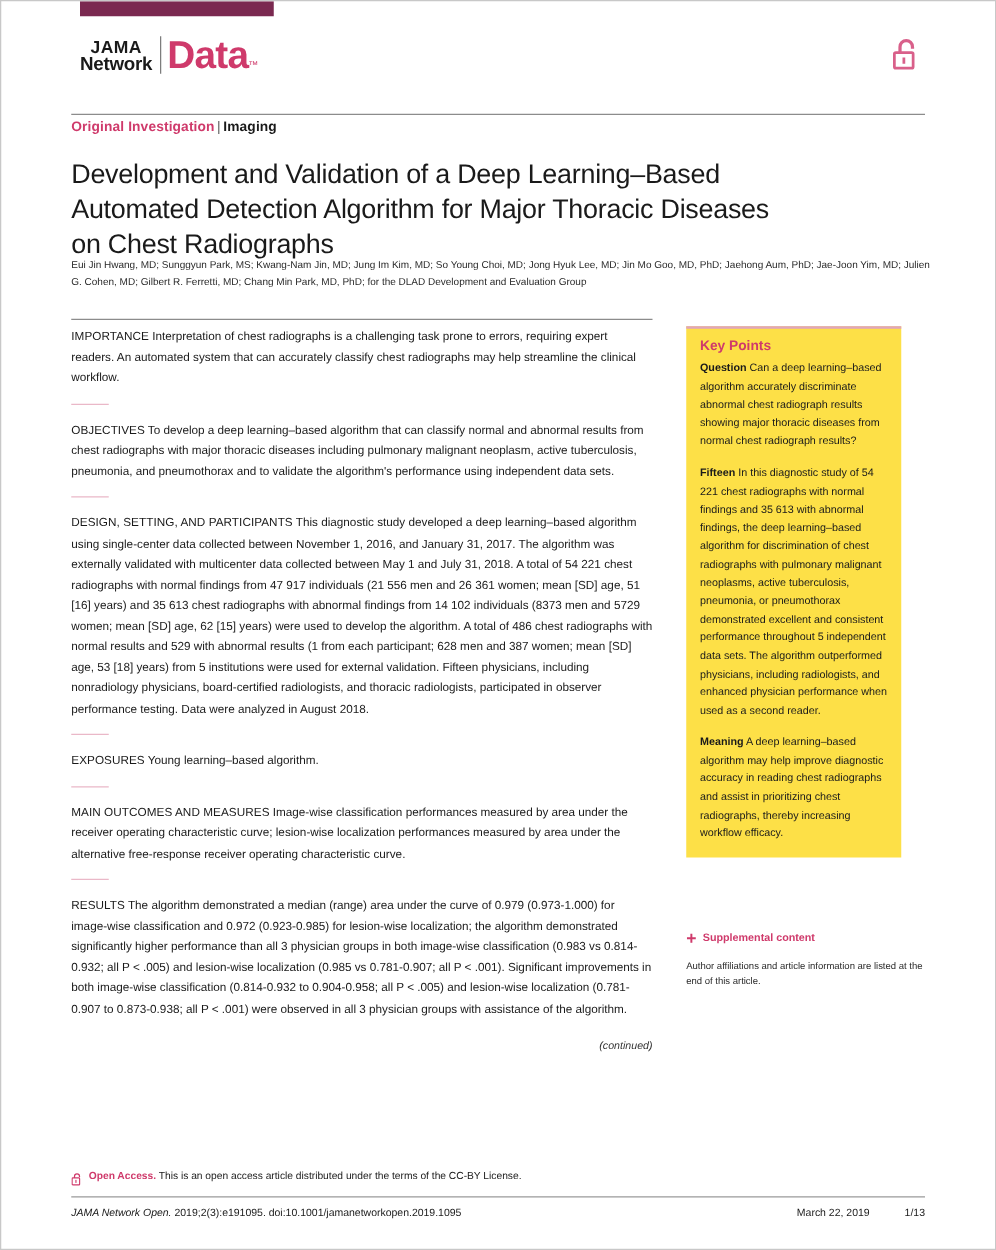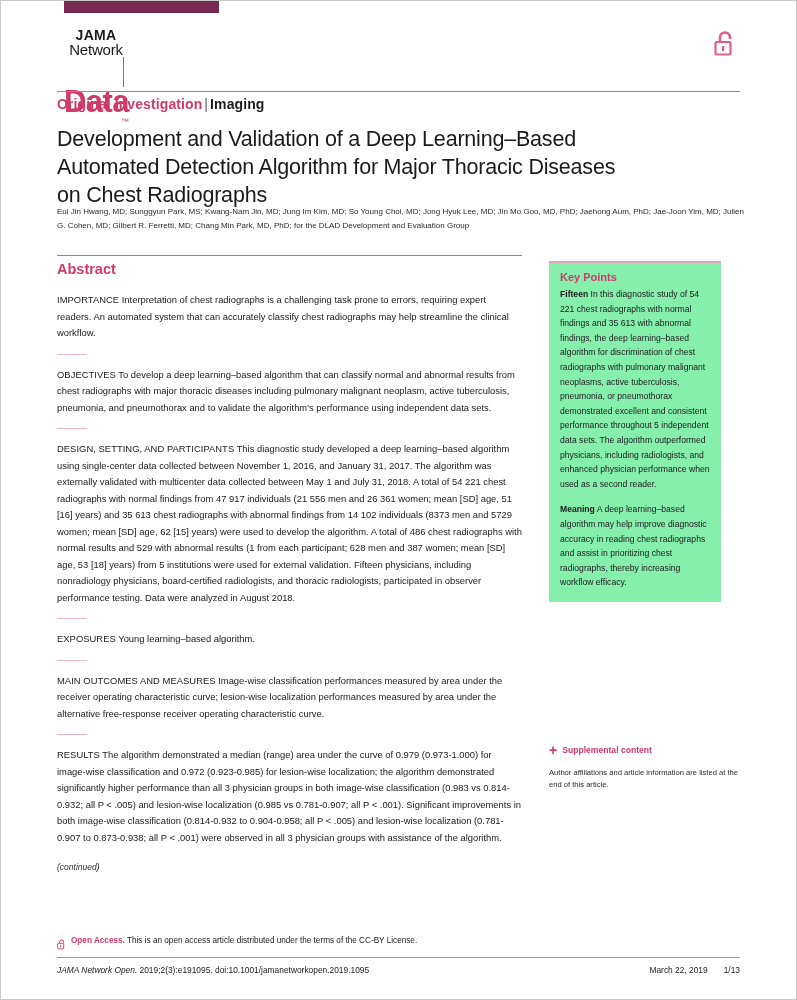--- a/index.html
+++ b/index.html
@@ -27,32 +27,31 @@
     width: 155px;
     height: 12px;
     background: #7a2950;
   }
   .logo {
     position: absolute;
     left: 63px;
     top: 28px;
     display: flex;
     align-items: flex-end;
-    flex-direction: column;
   }
   .logo-jama {
     font-weight: bold;
     font-size: 14px;
     line-height: 13px;
     letter-spacing: .3px;
     color: #1a1a1a;
     text-align: center;
   }
   .logo-network {
-    font-weight: normal;
+    font-weight: bold;
     font-size: 15px;
     line-height: 15px;
     letter-spacing: -.2px;
     color: #1a1a1a;
   }
   .logo-left { padding-right: 6px; text-align: center; }
   .logo-rule {
     width: 1px;
     background: #7d7d7d;
     height: 30px;
@@ -81,21 +80,21 @@
     left: 56px;
     top: 90px;
     width: 683px;
     height: 1px;
     background: #8c8c8c;
   }
   .kicker {
     position: absolute;
     left: 56px;
     top: 95px;
-    font-size: 14px;
+    font-size: 11px;
     font-weight: bold;
     letter-spacing: .1px;
   }
   .kicker .oi { color: #cf3a6b; }
   .kicker .sep { color: #5a5a5a; font-weight: normal; padding: 0 2px; }
   .kicker .sub { color: #1a1a1a; }
   .article-title {
     position: absolute;
     left: 56px;
     top: 110px;
@@ -147,30 +146,31 @@
   .abs-div {
     width: 30px;
     height: 1px;
     background: #eab8c8;
     margin: 12px 0 12px 0;
   }
   .continued {
     font-size: 8.5px;
     font-style: italic;
     color: #333;
+    text-align: right;
     margin-top: 16px;
     width: 465px;
   }
   
   .kp-box {
     position: absolute;
     left: 548px;
     top: 260px;
     width: 172px;
-    background: #86efac;
+    background: #fde047;
     border-top: 2.5px solid #e0a5bb;
     padding: 8px 11px 12px 11px;
     box-sizing: border-box;
   }
   .kp-title {
     color: #cf3a6b;
     font-size: 11px;
     font-weight: bold;
     margin: 0 0 4px 0;
   }
@@ -240,21 +240,21 @@
     top: 964px;
     width: 683px;
     display: flex;
     justify-content: space-between;
     align-items: baseline;
     font-size: 8.4px;
     color: #1a1a1a;
   }
   .foot-cite { font-style: italic; }
   .foot-cite .roman { font-style: normal; margin-top: 12px; }
-  .foot-right { display: flex; gap: 16px; }
+  .foot-right { display: flex; gap: 28px; }
 </style>
 </head>
 <body>
 
 <div class="page">
 
   <div class="top-bar"></div>
 
   <div class="logo">
     <div class="logo-left">
@@ -280,21 +280,20 @@
     <span class="oi">Original Investigation</span><span class="sep">|</span><span class="sub">Imaging</span>
   </div>
 
   <h1 class="article-title">Development and Validation of a Deep Learning–Based Automated Detection Algorithm for Major Thoracic Diseases on Chest Radiographs</h1>
 
   <div class="authors">Eui Jin Hwang, MD; Sunggyun Park, MS; Kwang-Nam Jin, MD; Jung Im Kim, MD; So Young Choi, MD; Jong Hyuk Lee, MD; Jin Mo Goo, MD, PhD; Jaehong Aum, PhD; Jae-Joon Yim, MD; Julien G. Cohen, MD; Gilbert R. Ferretti, MD; Chang Min Park, MD, PhD; for the  DLAD Development and Evaluation Group</div>
 
   <div class="abs-rule"></div>
 
   <div class="abstract-col">
-    <div class="abs-h">Abstract</div>
 
     <p class="abs-sec">
       <span class="lbl">IMPORTANCE</span>
       <span>Interpretation of chest radiographs is a challenging task prone to errors, requiring expert readers. An automated system that can accurately classify chest radiographs may help streamline the clinical workflow.</span>
     </p>
     <div class="abs-div"></div>
 
     <p class="abs-sec">
       <span class="lbl">OBJECTIVES</span>
       <span>To develop a deep learning–based algorithm that can classify normal and abnormal results from chest radiographs with major thoracic diseases including pulmonary malignant neoplasm, active tuberculosis, pneumonia, and pneumothorax and to validate the algorithm's performance using independent data sets.</span>
@@ -322,20 +321,24 @@
     <p class="abs-sec">
       <span class="lbl">RESULTS</span>
       <span>The algorithm demonstrated a median (range) area under the curve of 0.979 (0.973-1.000) for image-wise classification and 0.972 (0.923-0.985) for lesion-wise localization; the algorithm demonstrated significantly higher performance than all 3 physician groups in both image-wise classification (0.983 vs 0.814-0.932; all P &lt; .005) and lesion-wise localization (0.985 vs 0.781-0.907; all P &lt; .001). Significant improvements in both image-wise classification (0.814-0.932 to 0.904-0.958; all P &lt; .005) and lesion-wise localization (0.781-0.907 to 0.873-0.938; all P &lt; .001) were observed in all 3 physician groups with assistance of the algorithm.</span>
     </p>
 
     <div class="continued">(continued)</div>
   </div>
 
   <div class="kp-box">
     <div class="kp-title">Key Points</div>
+    <p class="kp-p">
+      <span class="lbl">Question</span>
+      <span>Can a deep learning–based algorithm accurately discriminate abnormal chest radiograph results showing major thoracic diseases from normal chest radiograph results?</span>
+    </p>
     <p class="kp-p">
       <span class="lbl">Fifteen</span>
       <span>In this diagnostic study of 54 221 chest radiographs with normal findings and 35 613 with abnormal findings, the deep learning–based algorithm for discrimination of chest radiographs with pulmonary malignant neoplasms, active tuberculosis, pneumonia, or pneumothorax demonstrated excellent and consistent performance throughout 5 independent data sets. The algorithm outperformed physicians, including radiologists, and enhanced physician performance when used as a second reader.</span>
     </p>
     <p class="kp-p">
       <span class="lbl">Meaning</span>
       <span>A deep learning–based algorithm may help improve diagnostic accuracy in reading chest radiographs and assist in prioritizing chest radiographs, thereby increasing workflow efficacy.</span>
     </p>
   </div>
 

